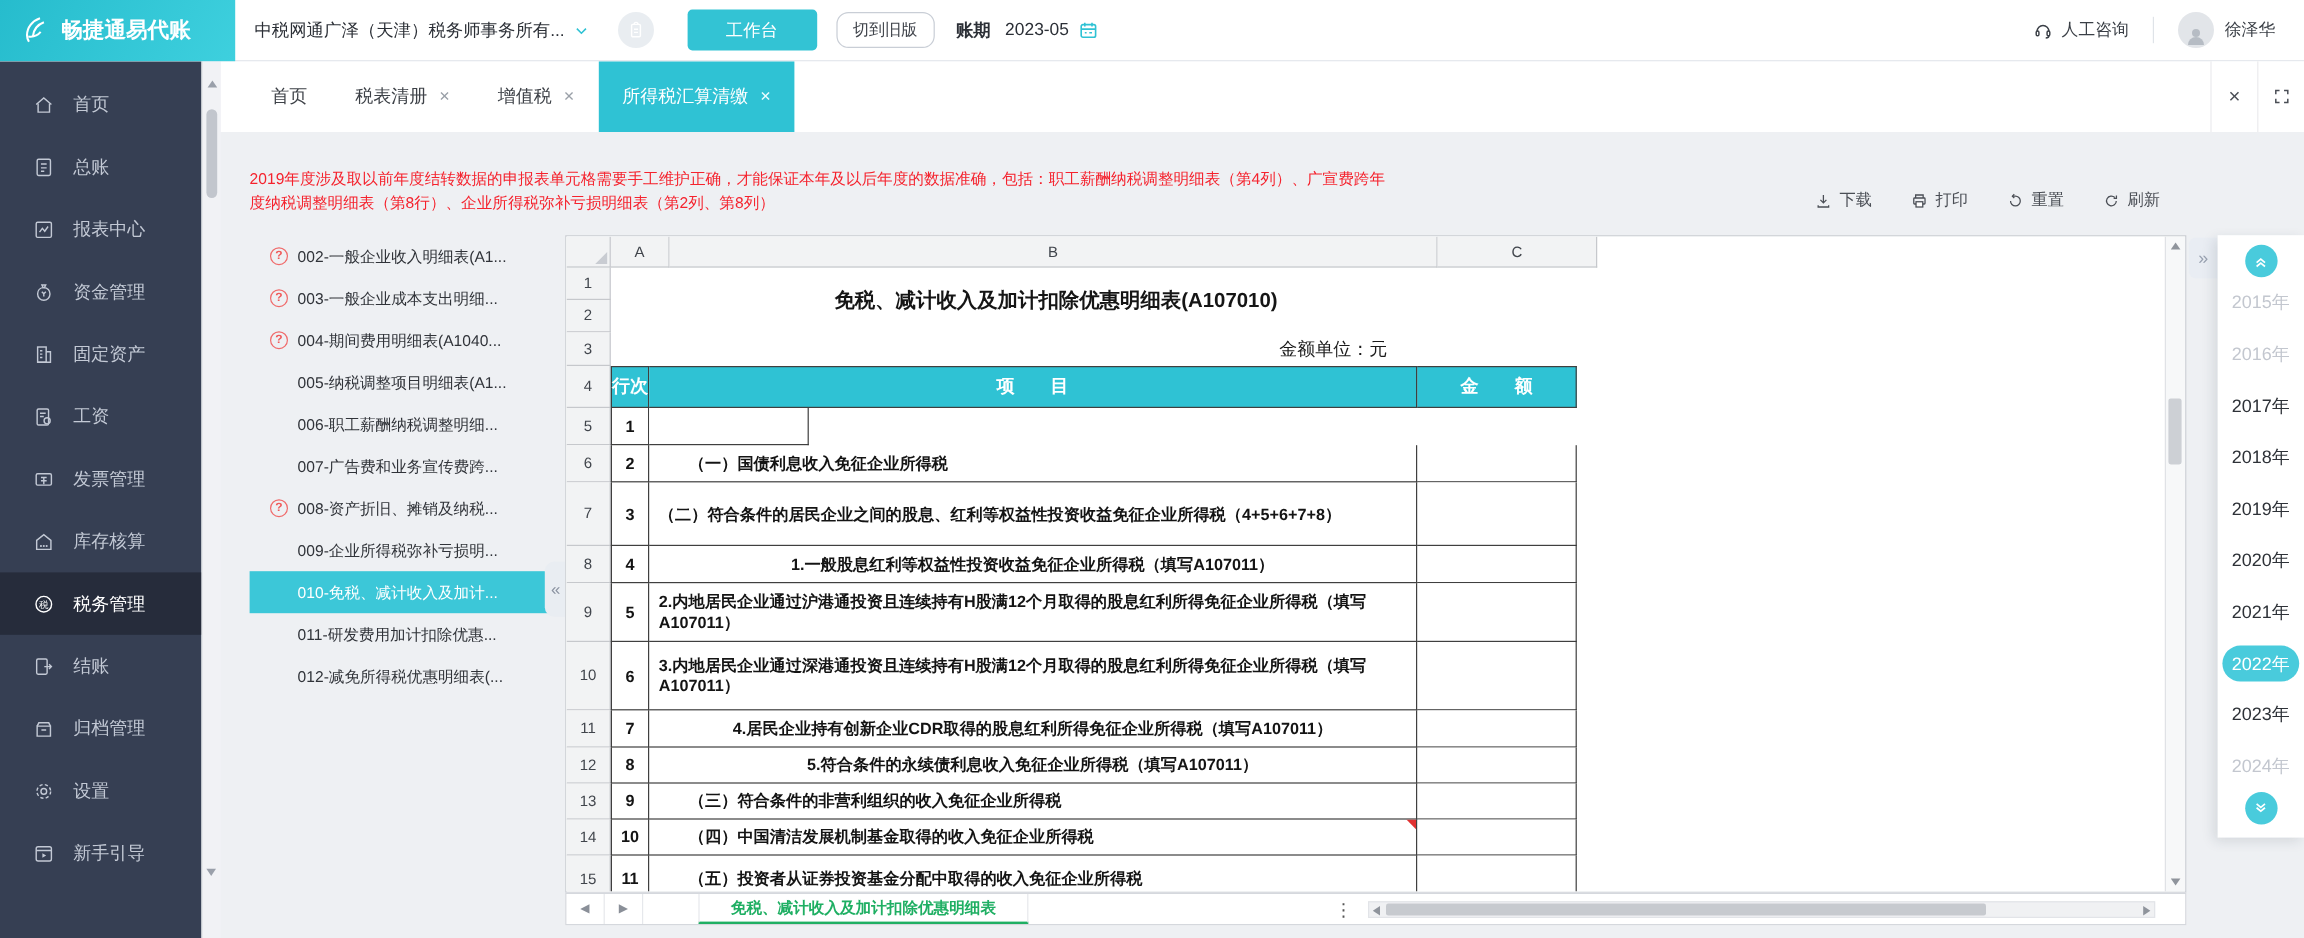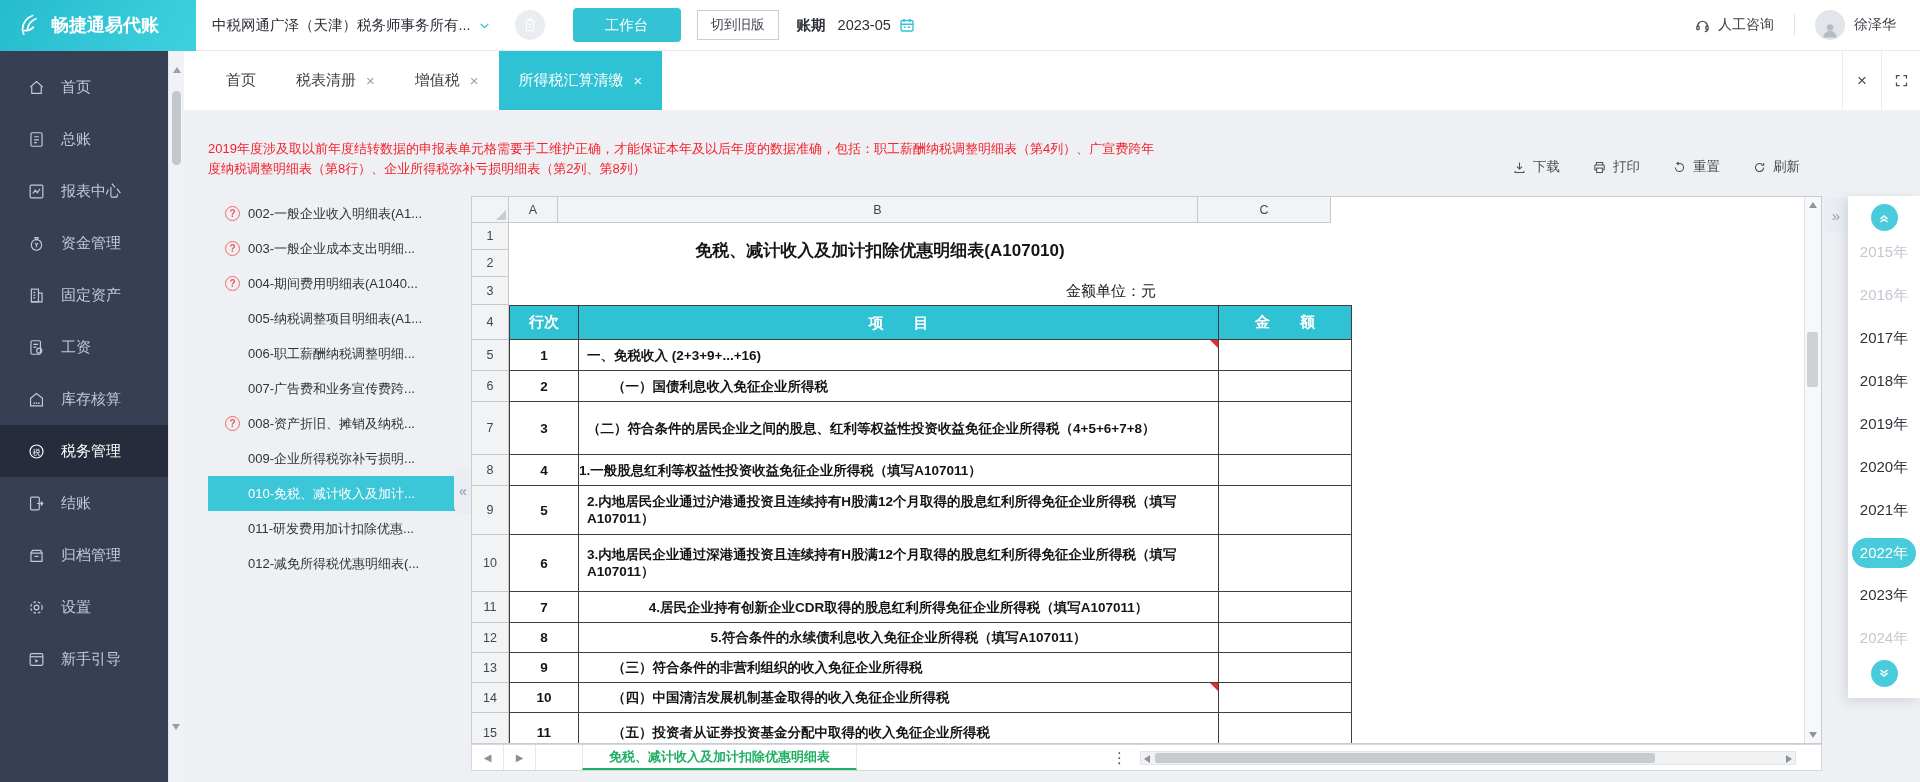--- a/index.html
+++ b/index.html
@@ -11,21 +11,21 @@
           border-bottom:1px solid #e6e9ee;display:flex;align-items:center;z-index:9;box-sizing:border-box}
   .logo{width:196px;height:51px;background:linear-gradient(120deg,#26bccd,#3ed0de);color:#fff;
         display:flex;align-items:center;gap:9px;padding-left:16px;box-sizing:border-box;
         font-size:18px;font-weight:bold;flex:none}
   .company{margin-left:16px;font-size:14.5px;color:#2b2f36;display:flex;align-items:center;gap:7px;cursor:pointer}
   .clip-btn{width:30px;height:30px;border-radius:50%;background:#e9edf1;margin-left:24px;flex:none;
             display:flex;align-items:center;justify-content:center;cursor:pointer}
   .btn-teal{margin-left:28px;width:108px;height:34px;background:#33c3d4;color:#fff;border:none;
             border-radius:4px;font-size:14.5px;cursor:pointer;font-family:inherit}
   .btn-outline{margin-left:16px;height:30px;padding:0 13px;background:#fff;border:1px solid #c9ced6;
-               border-radius:0;font-size:13.5px;color:#41454c;cursor:pointer;font-family:inherit}
+               border-radius:10px;font-size:13.5px;color:#41454c;cursor:pointer;font-family:inherit}
   .period-label{margin-left:18px;font-size:14.5px;color:#2b2f36;font-weight:bold}
   .period-value{margin-left:12px;font-size:14.5px;color:#2b2f36;cursor:pointer}
   .cal-ic{margin-left:7px;cursor:pointer}
   .spacer{flex:1}
   .support{display:flex;align-items:center;gap:7px;color:#3a3f46;font-size:14px;cursor:pointer}
   .hdr-div{width:1px;height:22px;background:#dfe3e8;margin:0 20px}
   .user{display:flex;align-items:center;gap:9px;margin-right:24px;font-size:14px;color:#3a3f46;cursor:pointer}
   .avatar{width:30px;height:30px;border-radius:50%;background:#e2e5e9;display:flex;align-items:flex-end;justify-content:center;overflow:hidden}
   
   .sidebar{position:absolute;left:0;top:51px;width:168px;bottom:0;background:#363f53}
@@ -77,21 +77,21 @@
          display:flex;align-items:center;justify-content:center;font-size:12.5px;color:#41454c}
   .corner{width:37px;position:relative}
   .corner:after{content:"";position:absolute;right:2px;bottom:2px;border-left:10px solid transparent;
                 border-bottom:10px solid #c9ccd2}
   .num{width:37px;box-sizing:border-box;background:#f2f3f4;border-right:1px solid #c6c8cc;
        border-bottom:1px solid #c6c8cc;display:flex;align-items:center;justify-content:center;
        font-size:12.5px;color:#41454c;flex:none}
   .trow{display:flex}
   .cell{box-sizing:border-box;border-right:1px solid #3f3f3f;border-bottom:1px solid #3f3f3f;
         font-weight:bold;color:#141414;font-size:13.5px;display:flex;align-items:center}
-  .cA{width:70px;justify-content:center;border-left:1px solid #3f3f3f}
+  .cA{width:32px;justify-content:center;border-left:1px solid #3f3f3f}
   .cB{width:640px;position:relative;line-height:17px}
   .cC{width:133px;background:#fff;cursor:cell}
   .headrow .cell{background:#2fc2d4;color:#fff;font-size:15px;border-color:#3f3f3f;justify-content:center}
   .mark{position:absolute;right:0;top:0;width:0;height:0;border-left:8px solid transparent;border-top:8px solid #e03131}
   .titlezone{display:flex}
   .titlemain{width:822px;display:flex;align-items:center;justify-content:center;font-weight:bold;
              font-size:17px;color:#151515;box-sizing:border-box;padding-right:80px}
   .unitmain{width:822px;display:flex;align-items:center;justify-content:flex-end;font-size:15px;
             color:#1a1a1a;box-sizing:border-box;padding-right:175px}
   .numstack{display:flex;flex-direction:column}
@@ -244,20 +244,29 @@
             <rect x="5" y="3.5" width="12" height="17" rx="1.5"></rect>
             <path d="M8 8h6M8 11.5h4"></path>
             <circle cx="15.5" cy="16" r="3.2"></circle>
           </svg>
         </span>
                  <span>工资</span>
       </div>
       <div class="side-item">
         <span class="side-icon">
           <svg width="19" height="19" viewBox="0 0 24 24" fill="none" stroke="currentColor" stroke-width="1.5">
+            <rect x="4" y="6" width="16" height="12" rx="1.5"></rect>
+            <path d="M9 10h6M9 13.5h6M12 10v7"></path>
+          </svg>
+        </span>
+                 <span>发票管理</span>
+      </div>
+      <div class="side-item">
+        <span class="side-icon">
+          <svg width="19" height="19" viewBox="0 0 24 24" fill="none" stroke="currentColor" stroke-width="1.5">
             <path d="M4.5 10.5 12 4.5l7.5 6V20h-15z"></path>
             <path d="M9 16.5h.01M12 16.5h.01M15 16.5h.01" stroke-linecap="round" stroke-width="2.2"></path>
           </svg>
         </span>
                  <span>库存核算</span>
       </div>
       <div class="side-item active">
         <span class="side-icon">
           <svg width="19" height="19" viewBox="0 0 24 24" fill="none" stroke="currentColor" stroke-width="1.5">
             <circle cx="12" cy="12" r="8.2"></circle>
@@ -444,24 +453,20 @@
     <div class="trow headrow">
       <div class="num" style="height:35px">4</div>
       <div class="cell cA" style="height:35px;border-top:1px solid #3f3f3f">行次</div>
       <div class="cell cB" style="height:35px;border-top:1px solid #3f3f3f;justify-content:center">项　　目</div>
       <div class="cell cC" style="height:35px;border-top:1px solid #3f3f3f;background:#2fc2d4;justify-content:center">金　　额</div>
     </div>
     <div id="sheetrows">
         <div class="trow">
           <div class="num" style="height:31px">5</div>
      <div class="cell cA" style="height:31px">1</div>
-     <div class="cell cB" style="height:31px;padding-left:8px;white-space:nowrap;overflow:hidden;">
-            <span>一、免税收入 (2+3+9+...+16)</span>
-            <div class="mark"></div>
-          </div>
      <div class="cell cC" style="height:31px"></div>
         </div>
         <div class="trow">
           <div class="num" style="height:31px">6</div>
      <div class="cell cA" style="height:31px">2</div>
      <div class="cell cB" style="height:31px;padding-left:33px;white-space:nowrap;overflow:hidden;">
             <span>（一）国债利息收入免征企业所得税</span>
           </div>
      <div class="cell cC" style="height:31px"></div>
         </div>
@@ -469,21 +474,21 @@
           <div class="num" style="height:53px">7</div>
      <div class="cell cA" style="height:53px">3</div>
      <div class="cell cB" style="height:53px;padding-left:8px;white-space:nowrap;overflow:hidden;">
             <span>（二）符合条件的居民企业之间的股息、红利等权益性投资收益免征企业所得税（4+5+6+7+8）</span>
           </div>
      <div class="cell cC" style="height:53px"></div>
         </div>
         <div class="trow">
           <div class="num" style="height:31px">8</div>
      <div class="cell cA" style="height:31px">4</div>
-     <div class="cell cB" style="height:31px;justify-content:flex-start;text-align:center;white-space:nowrap;overflow:hidden;">
+     <div class="cell cB" style="height:31px;justify-content:center;text-align:center;white-space:nowrap;overflow:hidden;">
             <span>1.一般股息红利等权益性投资收益免征企业所得税（填写A107011）</span>
           </div>
      <div class="cell cC" style="height:31px"></div>
         </div>
         <div class="trow">
           <div class="num" style="height:49px">9</div>
      <div class="cell cA" style="height:49px">5</div>
      <div class="cell cB" style="height:49px;padding-left:8px;">
             <span>2.内地居民企业通过沪港通投资且连续持有H股满12个月取得的股息红利所得免征企业所得税（填写A107011）</span>
           </div>

